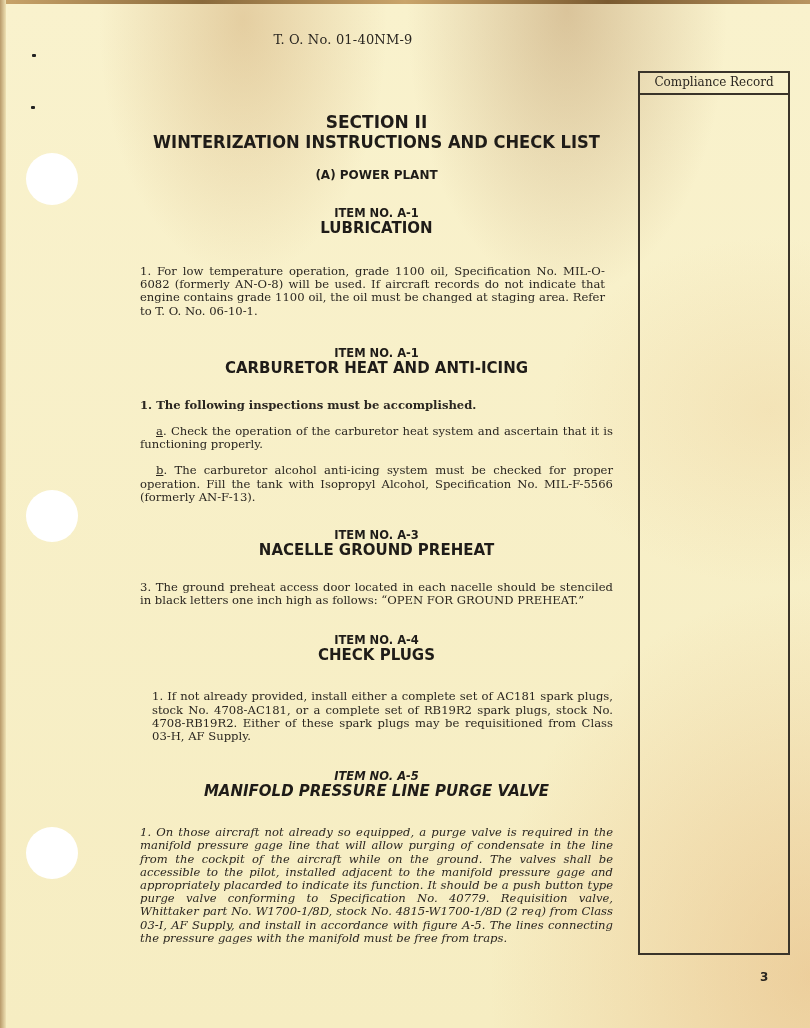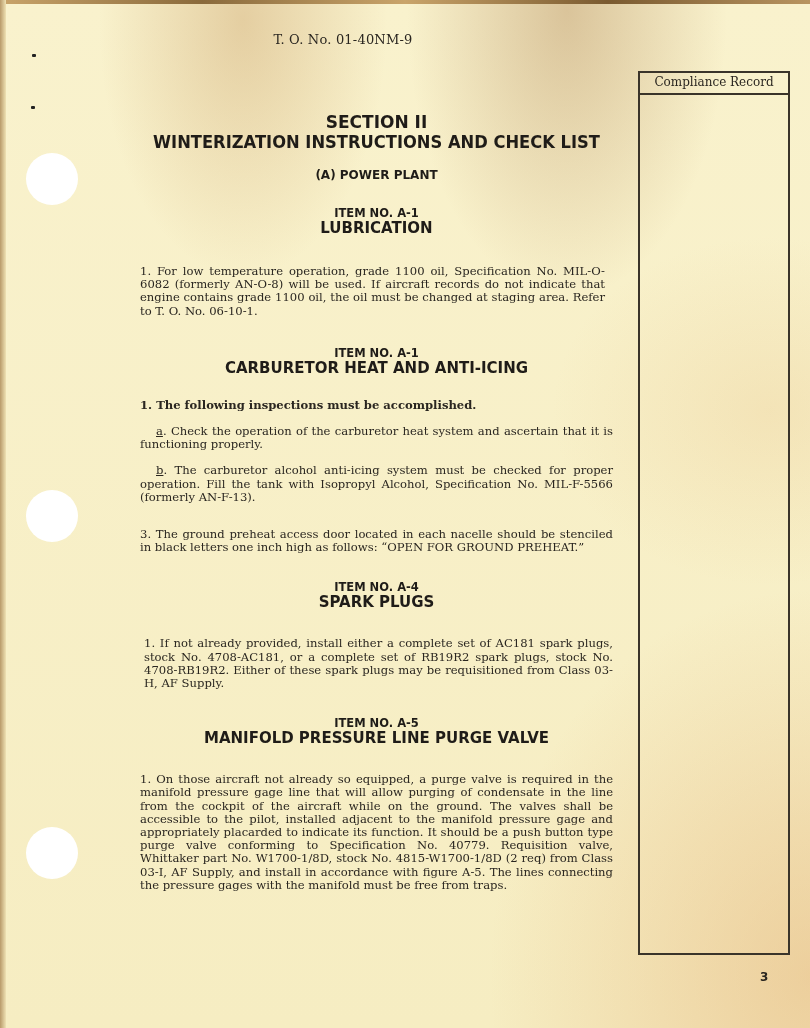--- a/index.html
+++ b/index.html
@@ -65,29 +65,31 @@
 
   <div style="margin-top:28px;">
     <div class="h-sans item-no">ITEM NO. A-1</div>
     <div class="h-sans item-title">CARBURETOR HEAT AND ANTI-ICING</div>
     <p class="p" style="margin:23px 0 0 0;font-weight:bold;">1. The following inspections must be accomplished.</p>
     <p class="p sub" style="margin:13px 0 8px 0;"><span class="u">a</span><span>. Check the operation of the carburetor heat system and ascertain that it is functioning properly.</span></p>
     <p class="p sub" style="margin:13px 0 8px 0;"><span class="u">b</span><span>. The carburetor alcohol anti-icing system must be checked for proper operation. Fill the tank with Isopropyl Alcohol, Specification No. MIL-F-5566 (formerly AN-F-13).</span></p>
   </div>
 
   <div style="margin-top:24px;">
+    <div class="h-sans item-no">ITEM NO. A-3</div>
+    <div class="h-sans item-title">NACELLE GROUND PREHEAT</div>
     <p class="p" style="margin:23px 0 0 0;">3. The ground preheat access door located in each nacelle should be stenciled in black letters one inch high as follows: “OPEN FOR GROUND PREHEAT.”</p>
   </div>
 
   <div style="margin-top:26px;">
     <div class="h-sans item-no">ITEM NO. A-4</div>
-    <div class="h-sans item-title">SPARK PLUGS</div>
-    <p class="p" style="margin:27px 0 0 4px;">1. If not already provided, install either a complete set of AC181 spark plugs, stock No. 4708-AC181, or a complete set of RB19R2 spark plugs, stock No. 4708-RB19R2. Either of these spark plugs may be requisitioned from Class 03-H, AF Supply.</p>
+    <div class="h-sans item-title">CHECK PLUGS</div>
+    <p class="p" style="margin:27px 0 0 12px;">1. If not already provided, install either a complete set of AC181 spark plugs, stock No. 4708-AC181, or a complete set of RB19R2 spark plugs, stock No. 4708-RB19R2. Either of these spark plugs may be requisitioned from Class 03-H, AF Supply.</p>
   </div>
 
-  <div style="margin-top:26px;">
+  <div style="margin-top:26px;font-style:italic;">
     <div class="h-sans item-no">ITEM NO. A-5</div>
     <div class="h-sans item-title">MANIFOLD PRESSURE LINE PURGE VALVE</div>
     <p class="p" style="margin:27px 0 0 0;">1. On those aircraft not already so equipped, a purge valve is required in the manifold pressure gage line that will allow purging of condensate in the line from the cockpit of the aircraft while on the ground. The valves shall be accessible to the pilot, installed adjacent to the manifold pressure gage and appropriately placarded to indicate its function. It should be a push button type purge valve conforming to Specification No. 40779. Requisition valve, Whittaker part No. W1700-1/8D, stock No. 4815-W1700-1/8D (2 req) from Class 03-I, AF Supply, and install in accordance with figure A-5. The lines connecting the pressure gages with the manifold must be free from traps.</p>
   </div>
 </div>
 
 <div class="page-num">3</div>
 
 </body></html>

